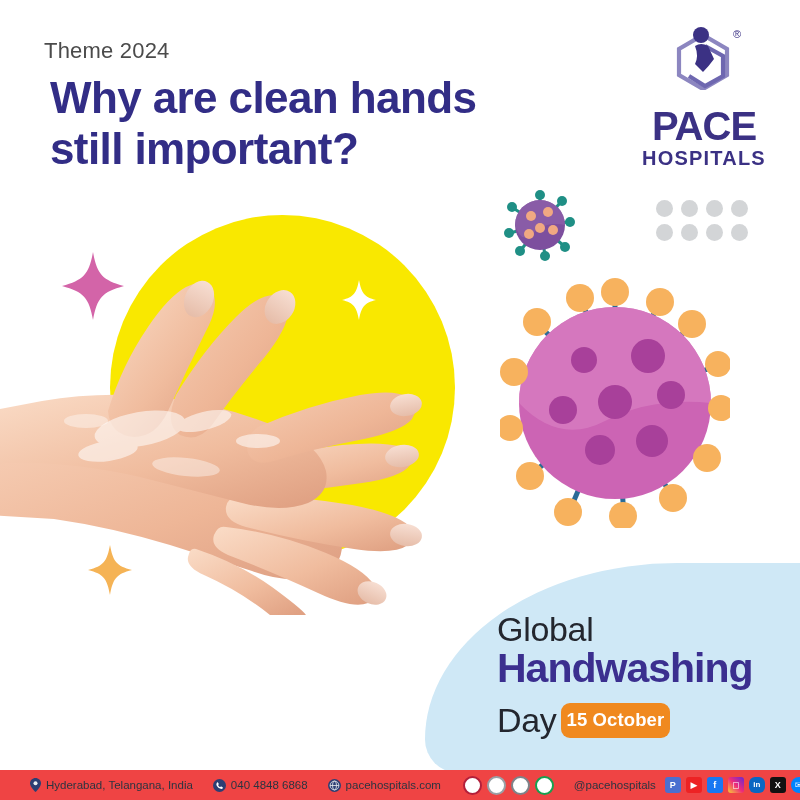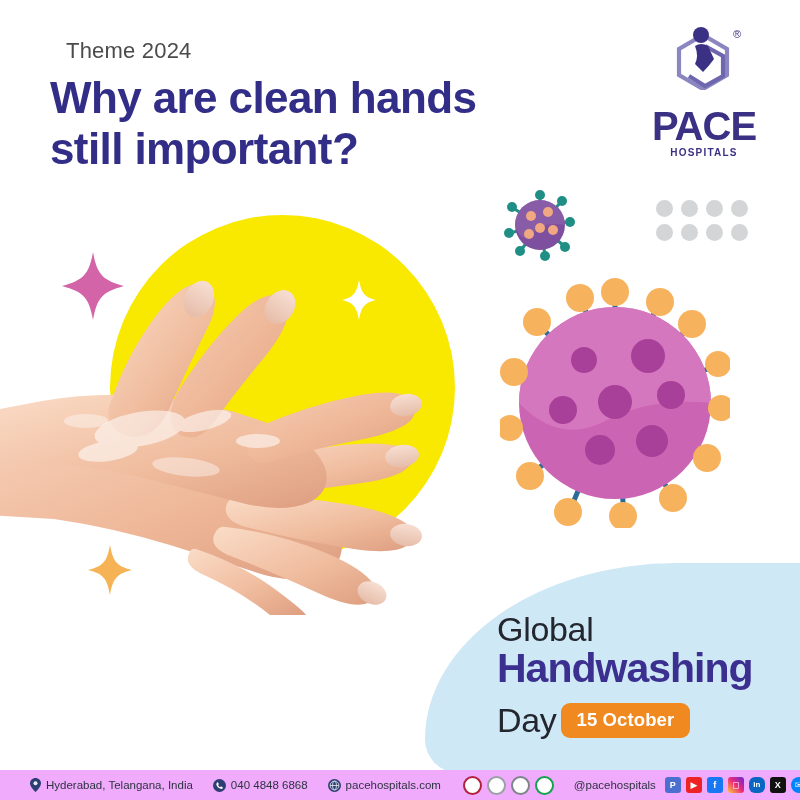--- a/index.html
+++ b/index.html
@@ -25,40 +25,40 @@
   .dot-grid{position:absolute;left:652px;top:196px;width:100px;height:48px;z-index:2;
     display:grid;grid-template-columns:repeat(4,1fr);grid-template-rows:repeat(2,1fr);
     gap:0;align-items:center;justify-items:center;}
   .dot-grid i{display:block;width:17px;height:17px;border-radius:50%;background:#d3d5d7;}
 
   .spark{position:absolute;z-index:3;}
   .spark svg{display:block;}
 
   
   .theme-label{
-    position:absolute;left:66px;top:38px;z-index:6;
+    position:absolute;left:44px;top:38px;z-index:6;
     font-size:22px;color:#4b4b4b;letter-spacing:.2px;
   }
   .headline{
     position:absolute;left:50px;top:72px;width:620px;z-index:6;
     font-size:44px;line-height:1.16;font-weight:bold;color:#322d86;
     letter-spacing:-.6px;
   }
   .headline .l2{display:block;}
 
   
   .logo{position:absolute;right:30px;top:26px;width:132px;z-index:7;text-align:center;}
   .logo-mark{position:relative;height:64px;}
   .logo-mark svg{display:block;margin:0 auto;}
   .logo-word{
     font-size:40px;font-weight:bold;color:#3b3184;letter-spacing:-1px;
     line-height:.95;margin-top:17px;
   }
   .logo-sub{
-    font-size:10px;font-weight:bold;color:#3b3184;letter-spacing:1.2px;
+    font-size:20px;font-weight:bold;color:#3b3184;letter-spacing:1.2px;
     margin-top:2px;
   }
 
   
   .hands{position:absolute;left:-10px;top:215px;width:470px;height:400px;z-index:4;}
 
   
   .virus-big{position:absolute;left:500px;top:278px;z-index:3;}
   .virus-small{position:absolute;left:503px;top:188px;z-index:3;}
 
@@ -70,27 +70,27 @@
   .body-copy .last{text-align:left;}
 
   
   .ghd{position:absolute;left:497px;top:612px;z-index:6;}
   .ghd-global{font-size:34px;color:#23262e;line-height:1.02;letter-spacing:-.3px;}
   .ghd-hand{font-size:41px;font-weight:bold;color:#3b2f8f;line-height:1.06;letter-spacing:-1px;}
   .ghd-row{display:flex;align-items:center;gap:4px;margin-top:13px;}
   .ghd-day{font-size:34px;color:#23262e;line-height:1.02;letter-spacing:-.3px;}
   .ghd-badge{
     background:#f0891f;color:#fff;font-size:18.5px;font-weight:bold;
-    padding:6px 16px 7px;border-radius:9px;letter-spacing:.1px;white-space:nowrap;
+    padding:6px 6px 7px;border-radius:9px;letter-spacing:.1px;white-space:nowrap;
   }
 
   
   .footer{
     position:absolute;left:0;bottom:0;width:800px;height:30px;
-    background:#f0abfc;z-index:9;display:flex;align-items:center;
+    background:#ef4444;z-index:9;display:flex;align-items:center;
   }
   .fgroup{display:flex;align-items:center;gap:5px;}
   .fgroup .ftxt{font-size:11.5px;color:#2c3440;white-space:nowrap;}
   .f-left{display:flex;align-items:center;gap:20px;margin-left:30px;}
   .certs{display:flex;align-items:center;gap:5px;margin-left:22px;}
   .certs .c{width:15px;height:15px;border-radius:50%;}
   .social-wrap{display:flex;align-items:center;gap:5px;margin-left:20px;}
   .handle{font-size:11.5px;color:#2c3440;margin-right:4px;white-space:nowrap;}
   .sic{width:16px;height:16px;border-radius:3px;display:flex;align-items:center;
        justify-content:center;color:#fff;font-size:9px;font-weight:bold;line-height:1;}

